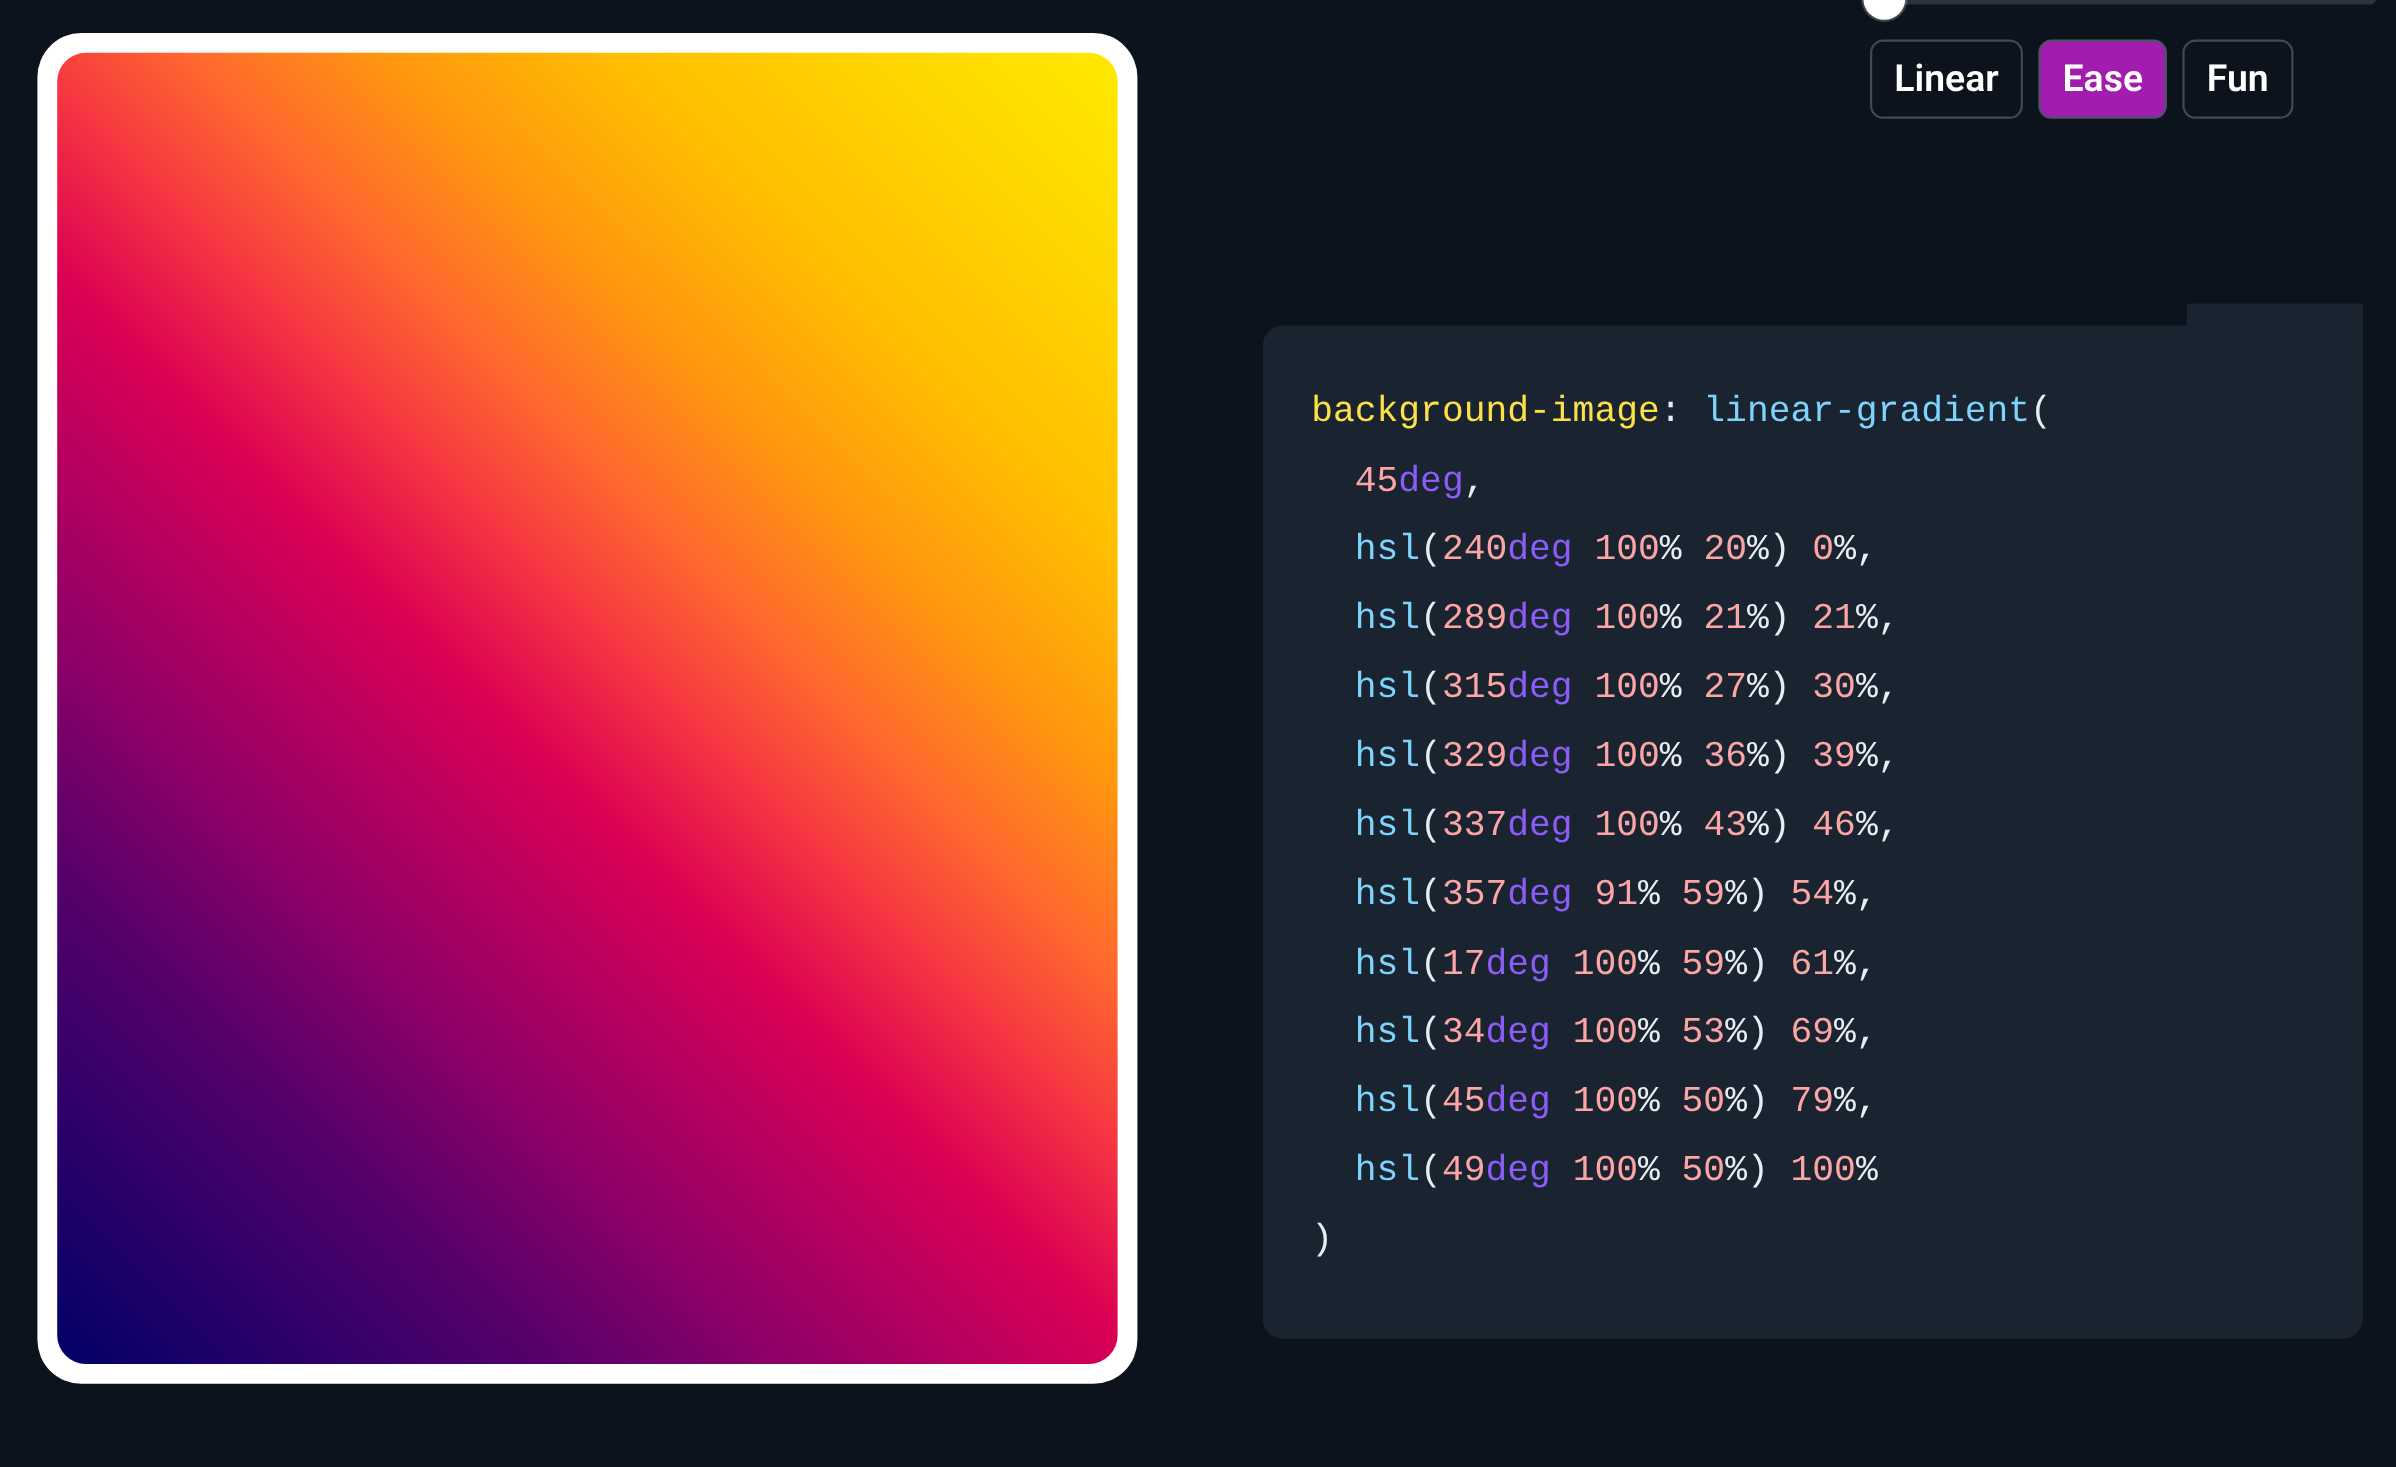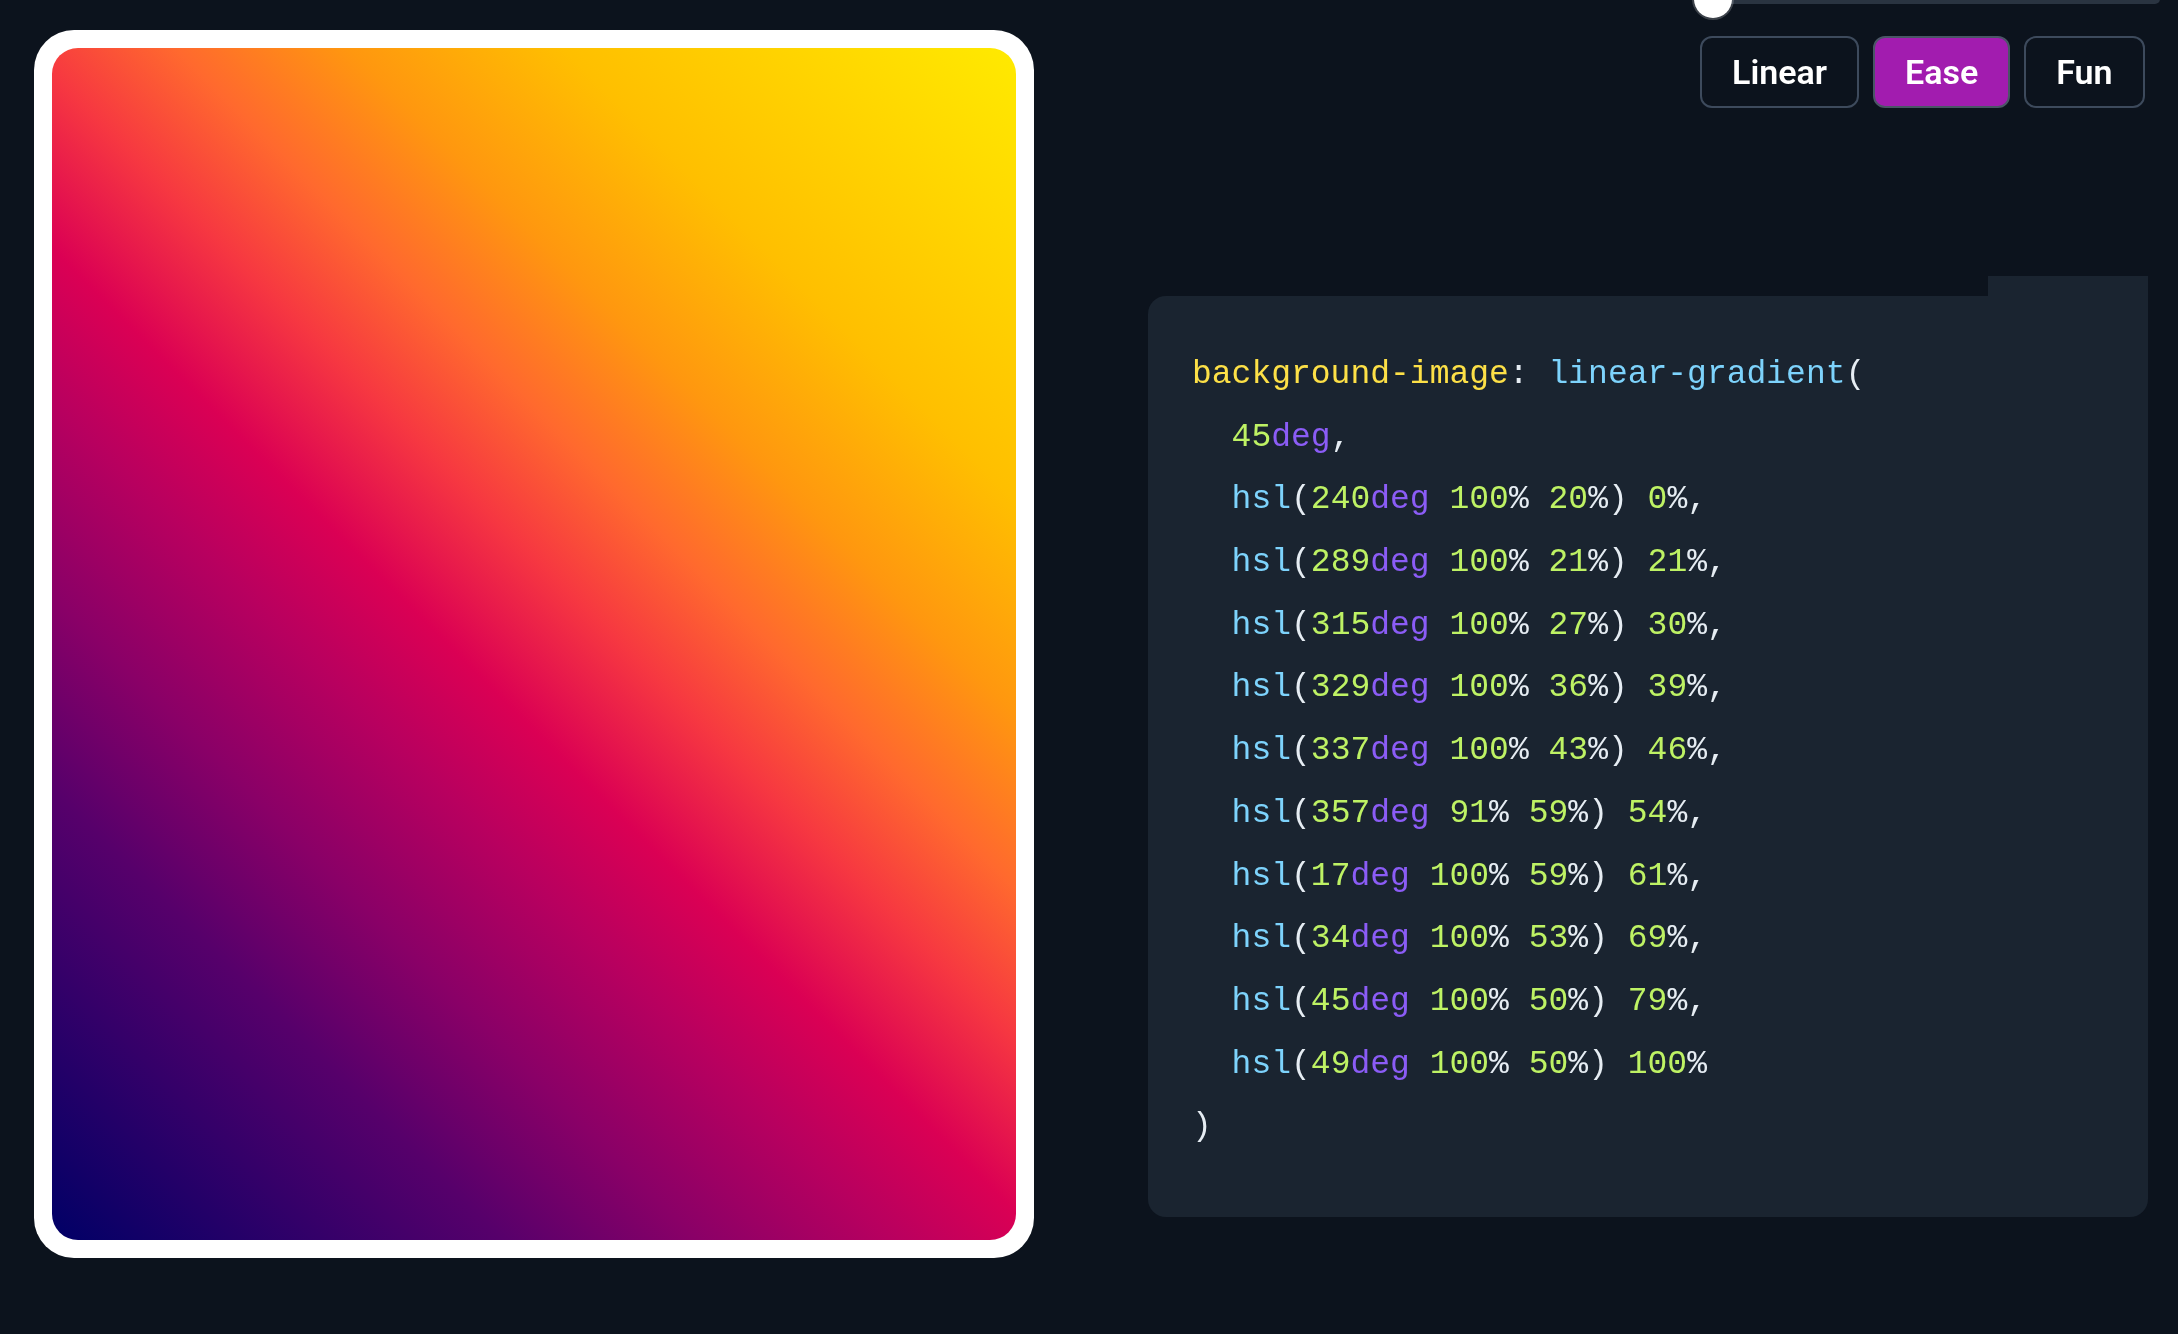--- a/index.html
+++ b/index.html
@@ -53,21 +53,21 @@
     display: flex;
     gap: 14px;
   }
   .easing-btn {
     background: #0c131d;
     border: 2px solid #3d4a5c;
     border-radius: 12px;
     color: #ffffff;
     font-size: 34px;
     font-weight: 600;
-    padding: 14px 30px;
+    padding: 14px 20px;
     cursor: pointer;
     font-family: inherit;
   }
   .easing-btn.active {
     background: #a21caf;
     border-color: #4a5666;
   }
 
   
   .preview-card {
@@ -144,21 +144,21 @@
 
   pre.code {
     font-family: "SFMono-Regular", Consolas, "Liberation Mono", Menlo, monospace;
     font-size: 33px;
     line-height: 1.9;
     white-space: pre;
     color: #e6edf3;
   }
   .tok-prop  { color: #fde047; }
   .tok-func  { color: #7dd3fc; }
-  .tok-num   { color: #bef264; }
+  .tok-num   { color: #fca5a5; }
   .tok-unit  { color: #8b5cf6; }
   .tok-punc  { color: #e6edf3; }
   .tok-pct   { color: #e6edf3; }
 
   .indent1 { display:inline-block; width: 2ch; }
 </style>
 </head>
 <body>
 
 <div class="canvas">

